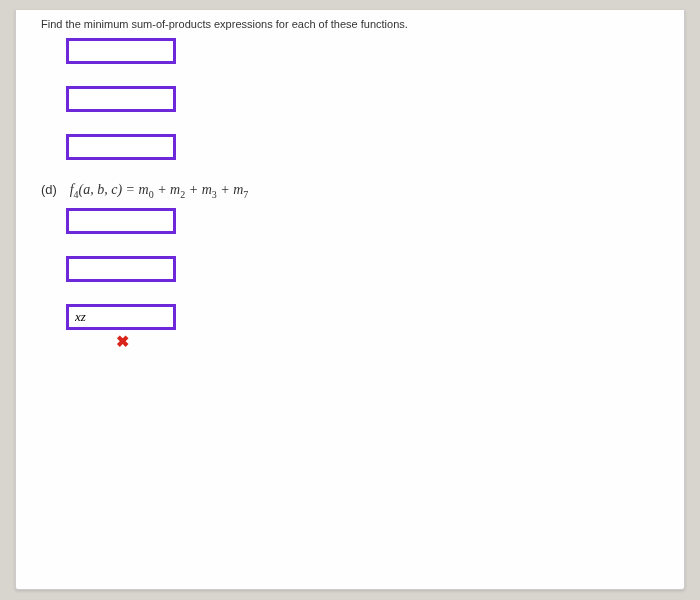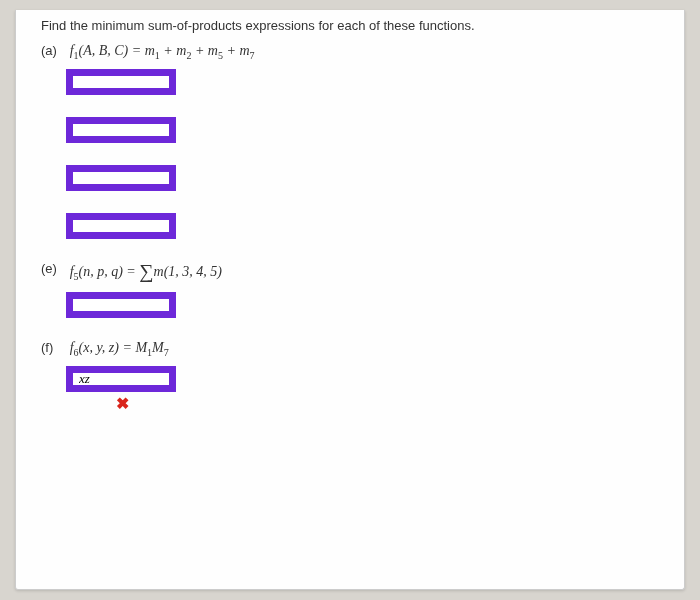--- a/index.html
+++ b/index.html
@@ -19,22 +19,21 @@
     .container {
       background: #fefefe;
       border: 1px solid #ccc;
       border-top: none;
       border-radius: 0 0 3px 3px;
       padding: 8px 25px 15px 25px;
       height: 580px;
       box-shadow: 0 1px 3px rgba(0,0,0,0.15);
     }
     .prompt {
-      font-size: 13px;
-      margin-bottom: 10px;
+      font-size: 11px;
     }
     .question {
       margin-bottom: 6px;
     }
     .part-label {
       display: inline-block;
       width: 25px;
       vertical-align: top;
     }
     .expression {
@@ -48,21 +47,21 @@
       font-style: normal;
     }
     .input-row {
       margin: 8px 0 22px 25px;
       display: flex;
       align-items: center;
     }
     .answer-input {
       width: 110px;
       height: 26px;
-      border: 7px solid #6d28d9;
+      border: 3px solid #6d28d9;
       padding: 3px 6px;
       font-family: 'Times New Roman', serif;
       font-style: italic;
       font-size: 13px;
       background: #fff;
     }
     .sigma {
       font-size: 20px;
       font-style: normal;
       font-family: serif;
@@ -81,58 +80,46 @@
       display: flex;
       align-items: center;
     }
   </style>
 </head>
 <body>
 
 <div class="container">
   <div class="prompt">Find the minimum sum-of-products expressions for each of these functions.</div>
 
-  <div class="question">
-    <span class="part-label">(a)</span>
-    <span class="expression">
-      <span>f</span><span class="sub">1</span><span>(A, B, C) = m</span><span class="sub">1</span><span> + m</span><span class="sub">2</span><span> + m</span><span class="sub">5</span><span> + m</span><span class="sub">7</span>
-    </span>
-  </div>
-  <div class="input-row">
-    <input class="answer-input" style="">
-  </div>
-
   <div class="input-row">
     <input class="answer-input" style="">
   </div>
 
   <div class="input-row">
     <input class="answer-input" style="">
   </div>
 
   <div class="input-row">
     <input class="answer-input" style="">
   </div>
 
   <div class="question">
-    <span class="part-label">(e)</span>
+    <span class="part-label">(d)</span>
     <span class="expression">
-      <span>f</span><span class="sub">5</span><span>(n, p, q) = </span><span class="sigma">∑</span><span>m(1, 3, 4, 5)</span>
+      <span>f</span><span class="sub">4</span><span>(a, b, c) = m</span><span class="sub">0</span><span> + m</span><span class="sub">2</span><span> + m</span><span class="sub">3</span><span> + m</span><span class="sub">7</span>
     </span>
   </div>
   <div class="input-row">
     <input class="answer-input" style="">
   </div>
 
-  <div class="question">
-    <span class="part-label">(f)</span>
-    <span class="expression">
-      <span>f</span><span class="sub">6</span><span>(x, y, z) = M</span><span class="sub">1</span><span>M</span><span class="sub">7</span>
-    </span>
+  <div class="input-row">
+    <input class="answer-input" style="">
   </div>
+
   <div class="last-input-row">
     <input class="answer-input" value="xz" style="">
   </div>
   <div style="margin-left:25px;">
     <span class="mark-x">✖</span>
   </div>
 
 </div>
 
 </body></html>

